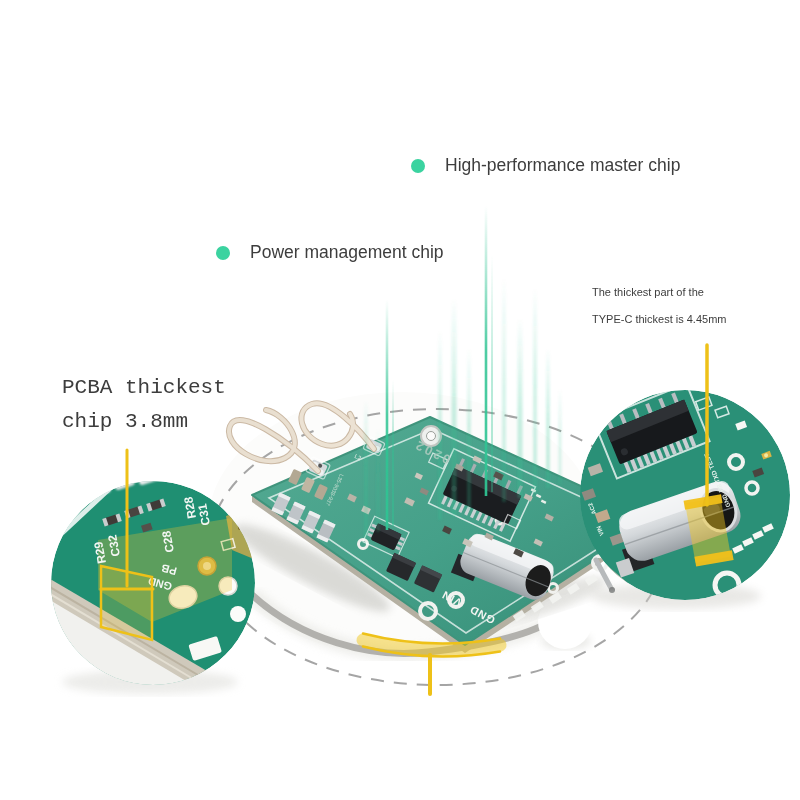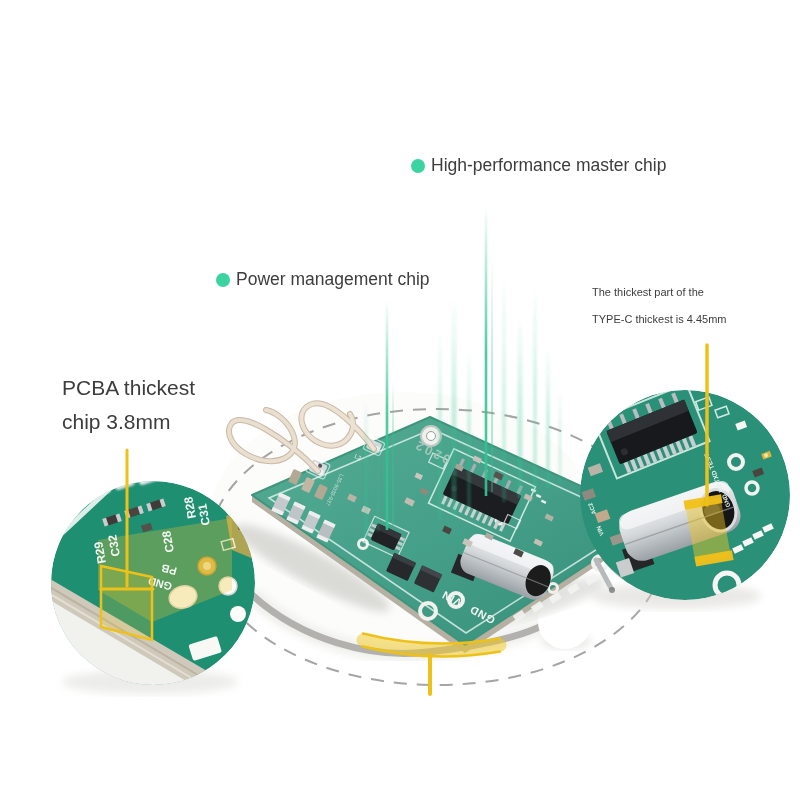--- a/index.html
+++ b/index.html
@@ -1,25 +1,25 @@
 <!DOCTYPE html>
 <html><head>
 <meta charset="utf-8">
 <style>
   html,body{margin:0;padding:0;background:#fff;}
   .stage{position:relative;width:800px;height:800px;background:#ffffff;overflow:hidden;
          font-family:"Liberation Sans",sans-serif;}
   svg{position:absolute;left:0;top:0;}
-  .label{position:absolute;display:flex;align-items:center;gap:6px;color:#3d3d3d;}
+  .label{position:absolute;display:flex;align-items:center;gap:20px;color:#3d3d3d;}
   .dot{width:14px;height:14px;border-radius:50%;background:#3bd3a0;flex:0 0 auto;}
   #label-master{left:411px;top:155px;font-size:17.5px;}
-  #label-power{left:216px;top:269px;font-size:17.5px;}
+  #label-power{left:216px;top:242px;font-size:17.5px;}
   .textblock{position:absolute;color:#3d3d3d;}
   #typec-text{left:592px;top:279px;font-size:11px;line-height:27px;white-space:nowrap;}
-  #pcba-text{left:62px;top:371px;font-size:21px;line-height:34px;white-space:nowrap;}
+  #pcba-text{left:62px;top:371px;font-size:21px;line-height:34px;white-space:nowrap;font-family:Liberation Mono, monospace;}
 </style>
 </head>
 <body>
 
 <div class="stage">
 
 <svg width="800" height="800" viewBox="0 0 800 800">
   <defs>
     <linearGradient id="beamFade" x1="0" y1="0" x2="0" y2="1">
       <stop offset="0" stop-color="#2fc493" stop-opacity="0"></stop>

